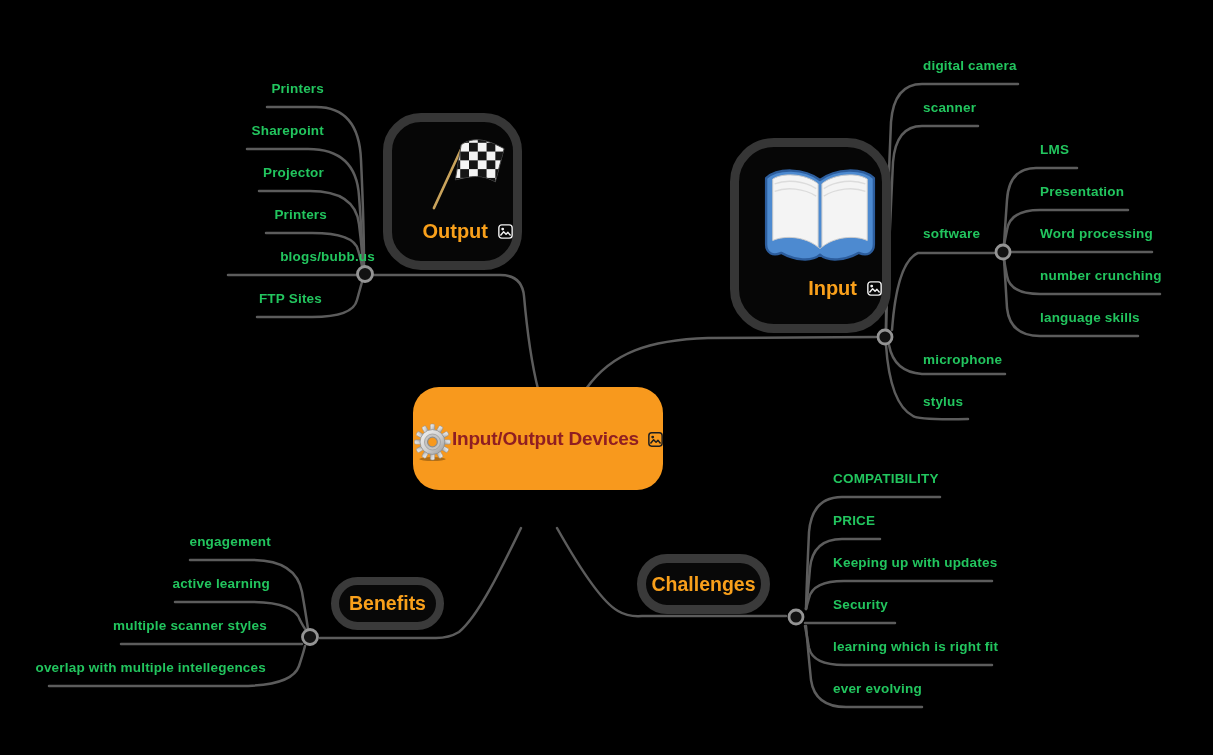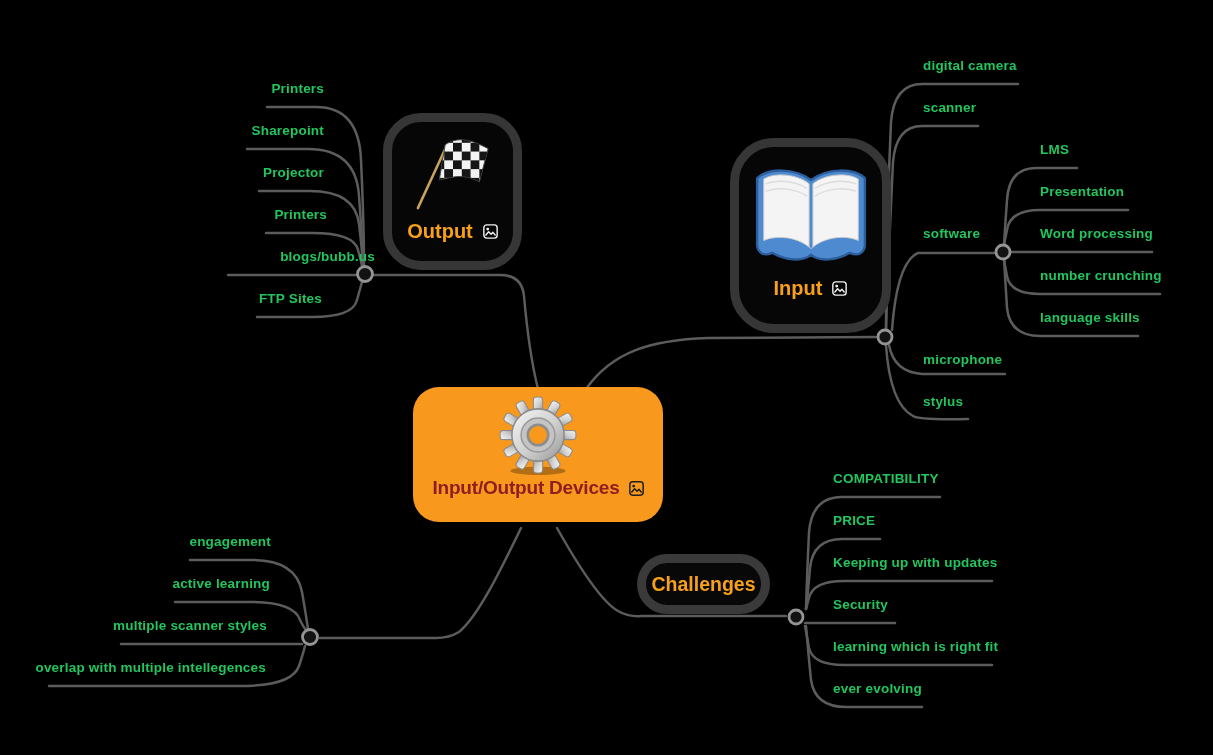--- a/index.html
+++ b/index.html
@@ -14,21 +14,21 @@
   
   .leaf{
     position:absolute;z-index:3;height:18px;line-height:18px;white-space:nowrap;
     font-size:13.5px;font-weight:700;color:#22c55e;letter-spacing:.2px;cursor:default;
   }
   .leaf.r{text-align:right;}
 
   
   .node{
     position:absolute;z-index:2;box-sizing:border-box;background:#060606;
-    border:9px solid #363636;display:flex;flex-direction:column;align-items:center;
+    border:9px solid #363636;display:flex;flex-direction:column;align-items:flex-end;
   }
   .node-label-row{display:flex;align-items:center;gap:10px;justify-content:center;}
   .node-label{font-weight:800;color:#f9a01b;white-space:nowrap;}
 
   .node.output{left:383px;top:113px;width:139px;height:157px;border-radius:38px;}
   .node.output .art{margin-top:12px;}
   .node.output .node-label{font-size:20px;}
   .node.output .node-label-row{margin-top:6px;}
 
   .node.input{left:698px;top:138px;width:161px;height:195px;border-radius:44px;margin-left:32px;}
@@ -38,22 +38,22 @@
 
   .pill{
     position:absolute;z-index:2;box-sizing:border-box;background:#080808;
     display:flex;align-items:center;justify-content:center;
   }
   .pill .node-label{font-size:19.5px;}
   .pill.benefits{left:331px;top:577px;width:113px;height:53px;border:8px solid #3a3a3a;border-radius:27px;}
   .pill.challenges{left:637px;top:554px;width:133px;height:60px;border:9px solid #3a3a3a;border-radius:30px;}
 
   .center-node{
-    position:absolute;z-index:2;left:413px;top:387px;width:250px;height:135px;
-    border-radius:26px;background:#f8991d;display:flex;flex-direction:column;align-items:center;
+    position:absolute;z-index:2;left:413px;top:387px;width:250px;height:103px;
+    border-radius:26px;background:#f8991d;display:flex;flex-direction:row;align-items:center;
   }
   .center-node .art{margin-top:7px;}
   .center-label-row{display:flex;align-items:center;gap:9px;margin-top:1px;}
   .center-label{font-size:19px;font-weight:800;color:#8f1e22;white-space:nowrap;letter-spacing:-0.2px;}
 
   .img-icon{flex:0 0 auto;display:block;}
 </style>
 </head>
 <body>
 
@@ -176,20 +176,23 @@
     <div class="center-label-row">
       <span class="center-label">Input/Output Devices</span>
       <svg class="img-icon" width="15" height="15" viewBox="0 0 16 16">
         <rect x="0.9" y="0.9" width="14.2" height="14.2" rx="3" fill="none" stroke="#1f1f1f" stroke-width="1.6"></rect>
         <circle cx="5" cy="5.4" r="1.5" fill="#1f1f1f"></circle>
         <path d="M2.6,12.3 L6,8.3 L8.6,10.9 L10.6,8.9 L13.4,12.3" fill="none" stroke="#1f1f1f" stroke-width="1.6" stroke-linejoin="round"></path>
       </svg>
     </div>
   </div>
 
+  <div class="pill benefits">
+    <span class="node-label">Benefits</span>
+  </div>
 
   <div class="pill challenges">
     <span class="node-label">Challenges</span>
   </div>
 
   <div class="leaf r" style="top:80px;right:889px">Printers</div>
   <div class="leaf r" style="top:122px;right:889px">Sharepoint</div>
   <div class="leaf r" style="top:164px;right:889px">Projector</div>
   <div class="leaf r" style="top:206px;right:886px">Printers</div>
   <div class="leaf r" style="top:248px;right:838px">blogs/bubb.us</div>

